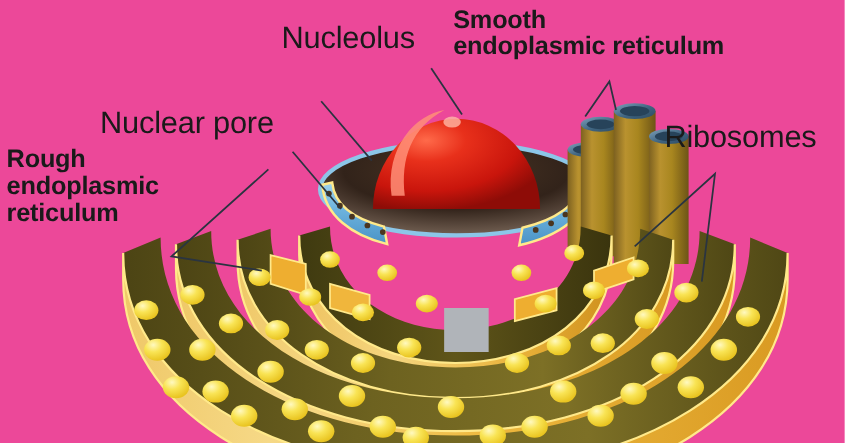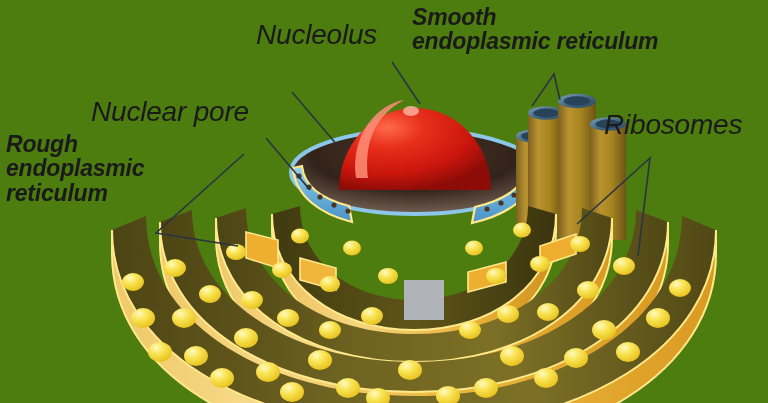--- a/index.html
+++ b/index.html
@@ -6,22 +6,21 @@
     margin: 0;
     padding: 0;
     background: #ffffff;
   }
   #stage {
     position: relative;
     width: 768px;
     height: 403px;
     overflow: hidden;
     font-family: "Liberation Sans", sans-serif;
-    background: #4d7c0f;
-    font-style: italic;
+    background: #ec4899;
   }
   #art {
     position: absolute;
     left: 0;
     top: 0;
     width: 768px;
     height: 403px;
   }
   .label {
     position: absolute;

